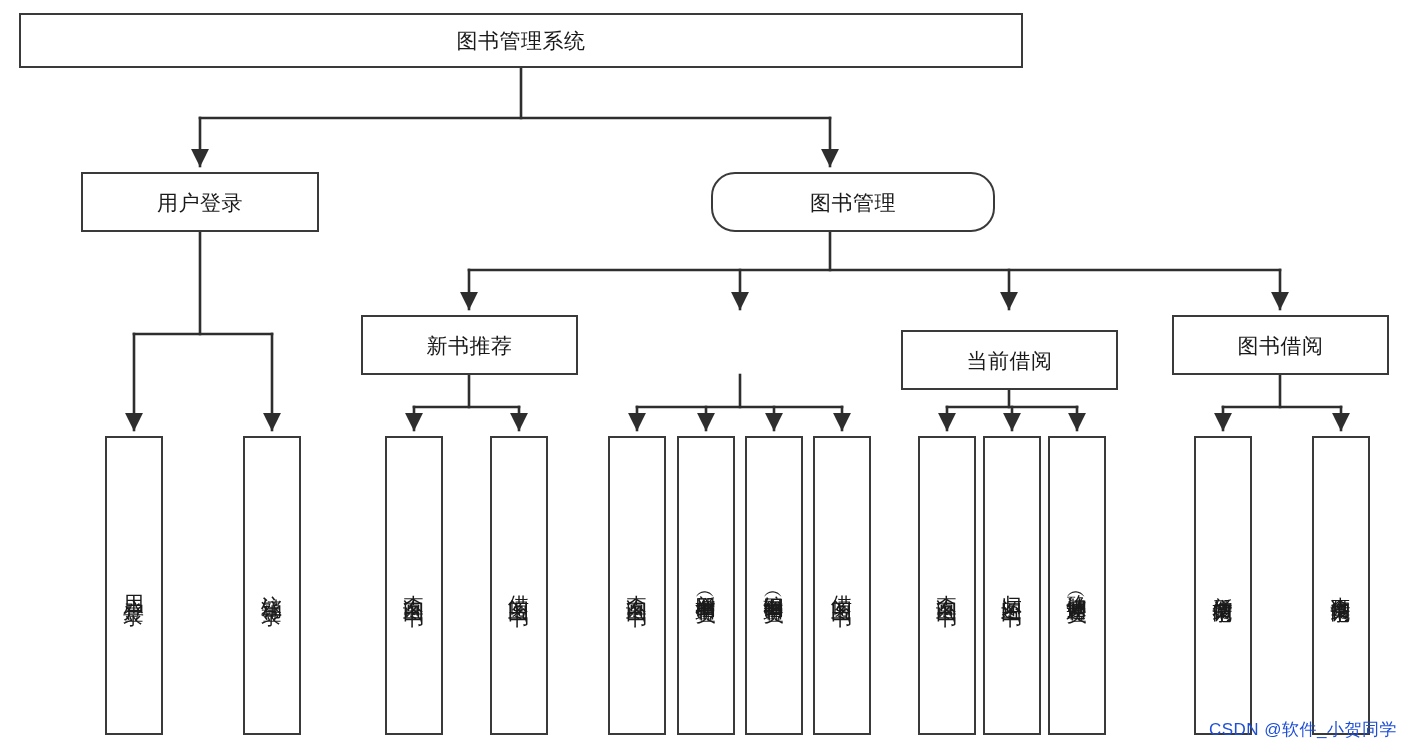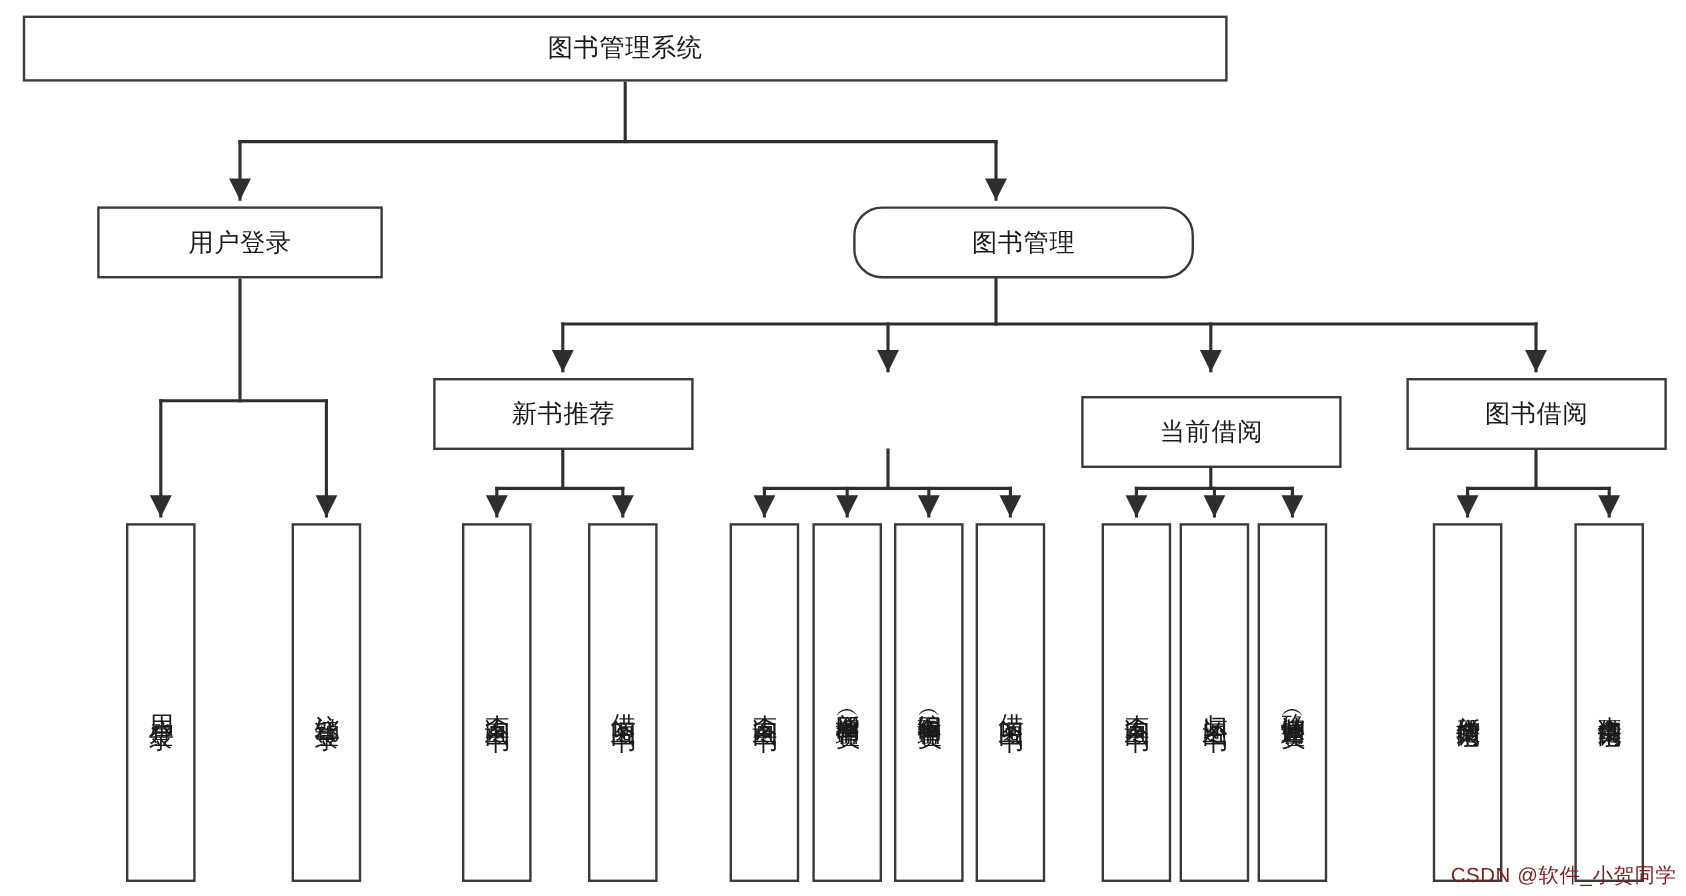--- a/index.html
+++ b/index.html
@@ -58,21 +58,21 @@
   }
   .node.v .lbl.tight {
     letter-spacing: 1.5px;
     font-size: 20px;
   }
   #watermark {
     position: absolute;
     right: 8px;
     bottom: 6px;
     font-size: 17px;
-    color: #7f1d1d;
+    color: #1d4ed8;
     letter-spacing: 0.5px;
     white-space: nowrap;
     pointer-events: none;
   }
 </style>
 </head>
 <body>
 
 <div id="canvas">
 

